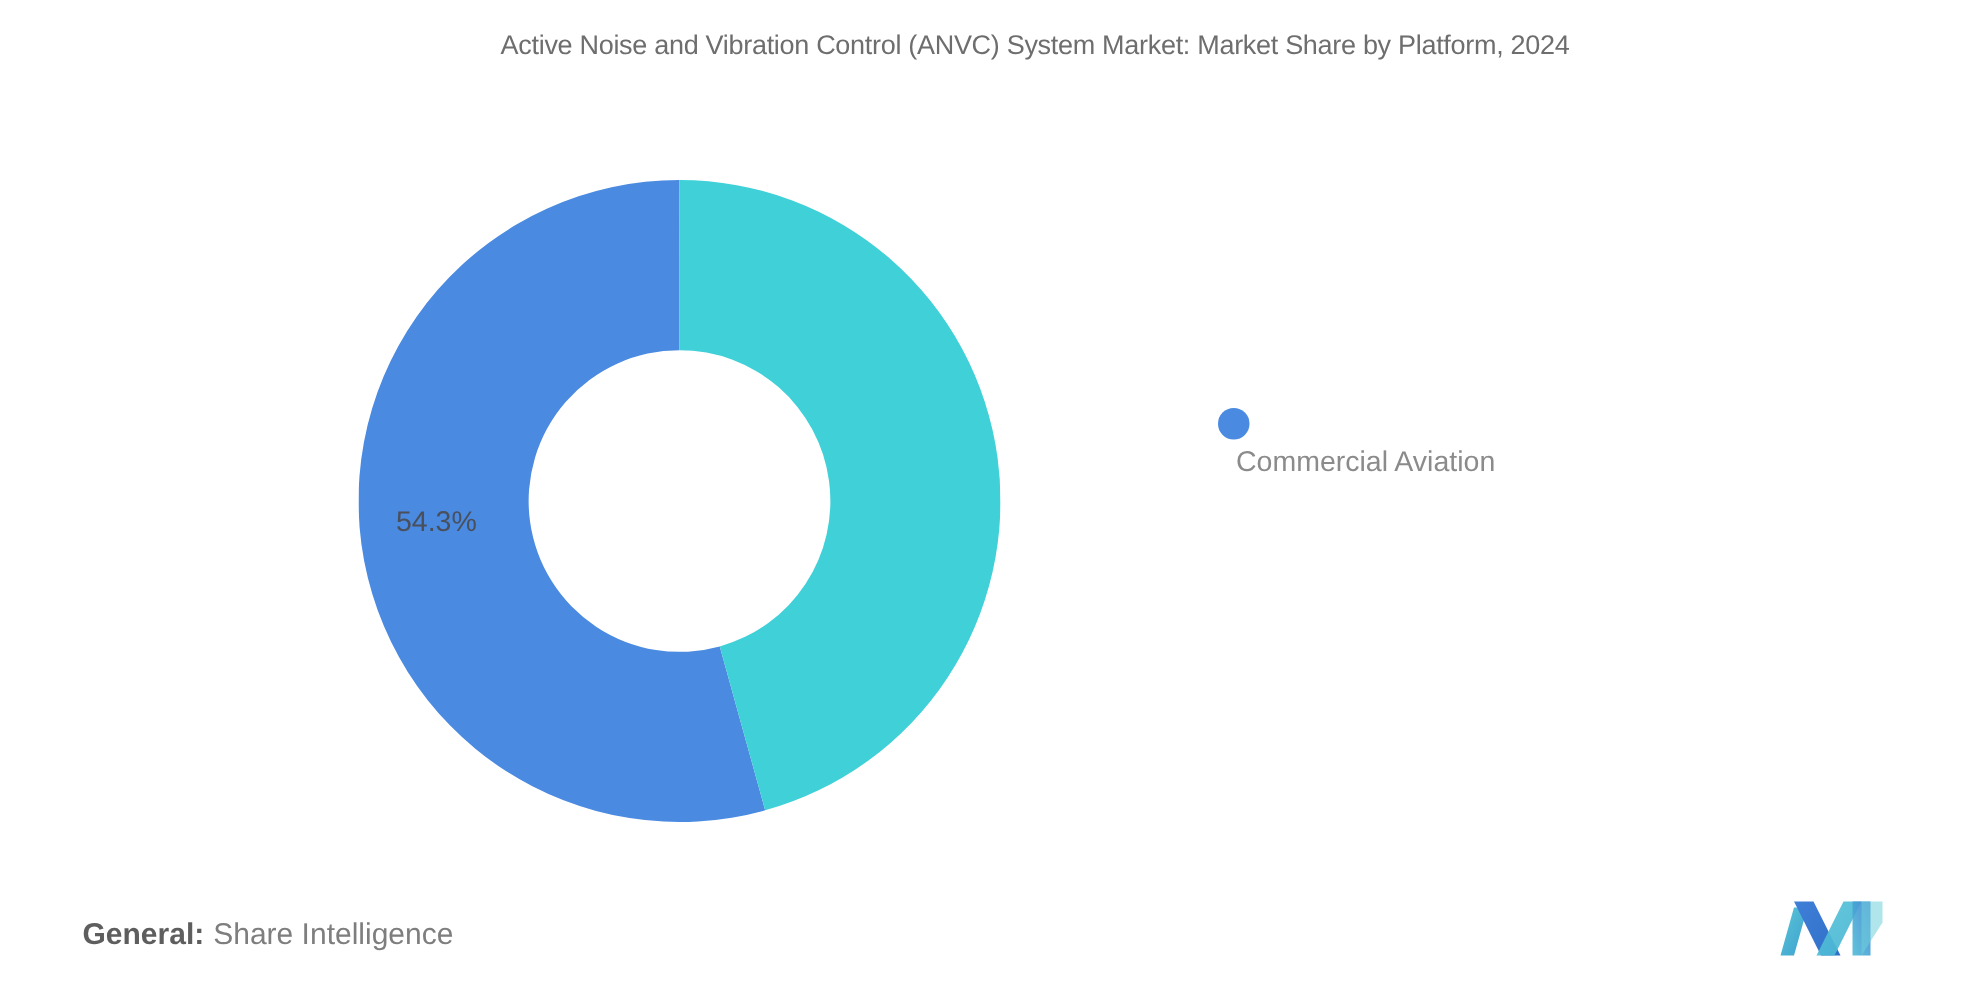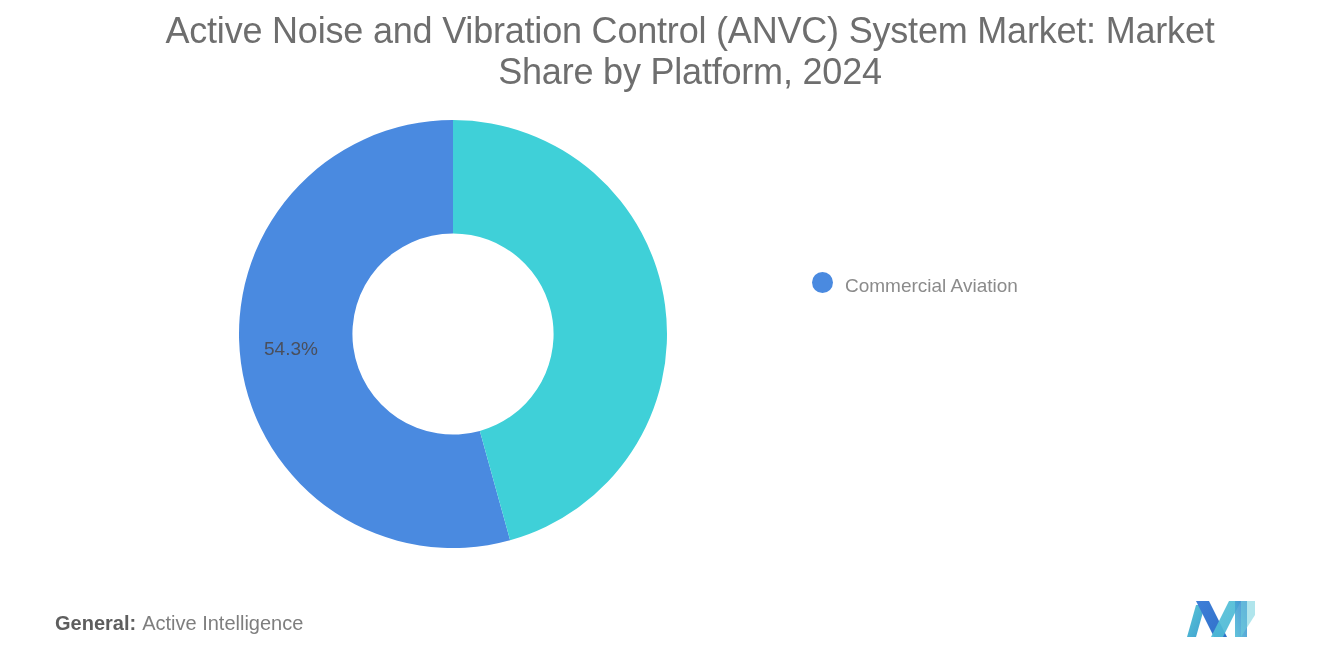--- a/index.html
+++ b/index.html
@@ -15,21 +15,21 @@
     position: relative;
   }
 
   
   #chart-title {
     position: absolute;
     left: 160px;
     top: 10px;
     width: 1060px;
     text-align: center;
-    font-size: 36px;
+    font-size: 18px;
     line-height: 41px;
     font-weight: 400;
     color: #6e6e6e;
     letter-spacing: -0.2px;
   }
 
   
   #donut-wrap {
     position: absolute;
     left: 239px;
@@ -55,20 +55,21 @@
   #legend {
     position: absolute;
     left: 812px;
     top: 270px;
     width: 450px;
   }
   .legend-item {
     display: flex;
     align-items: flex-start;
     margin-bottom: 7px;
+    flex-direction: column;
   }
   .legend-swatch {
     width: 21px;
     height: 21px;
     border-radius: 50%;
     flex: 0 0 21px;
     margin-top: 2px;
   }
   .legend-label {
     margin-left: 12px;
@@ -122,21 +123,21 @@
 <div id="slice-label-0">54.3%</div>
 
 <div id="legend">
   <div class="legend-item">
     <span class="legend-swatch" style="background: rgb(74, 138, 224);"></span>
     <span class="legend-label">Commercial Aviation</span>
   </div>
 </div>
 
 <div id="source-line">
-  <span id="source-prefix">General:</span><span id="source-value">Active Intelligence</span>
+  <span id="source-prefix">General:</span><span id="source-value">Share Intelligence</span>
 </div>
 
 <div id="brand-logo">
   <svg viewBox="0 0 72 44" width="72" height="44">
     <defs>
       <linearGradient id="lgA" x1="0" y1="0" x2="1" y2="1">
         <stop offset="0%" stop-color="#58c6d6"></stop>
         <stop offset="100%" stop-color="#3f9fd0"></stop>
       </linearGradient>
       <linearGradient id="lgB" x1="0" y1="0" x2="1" y2="1">

